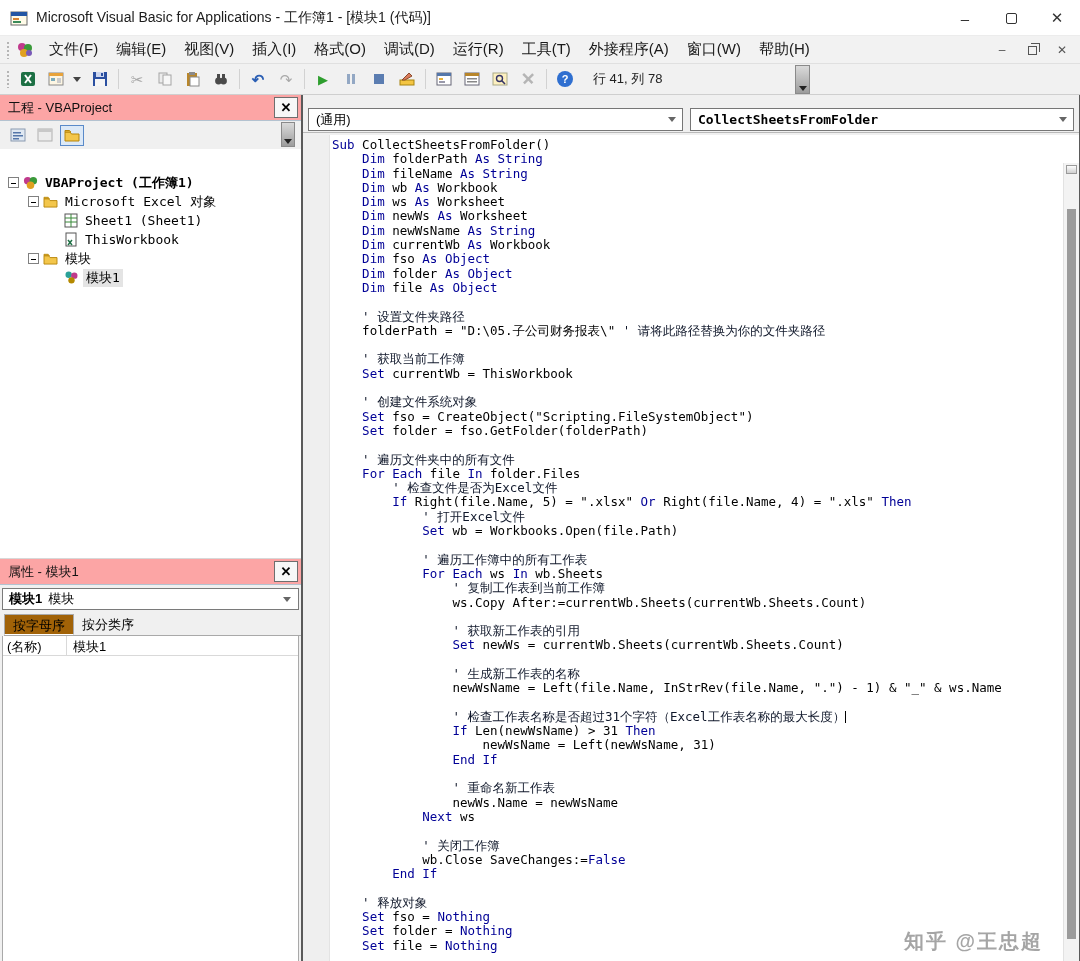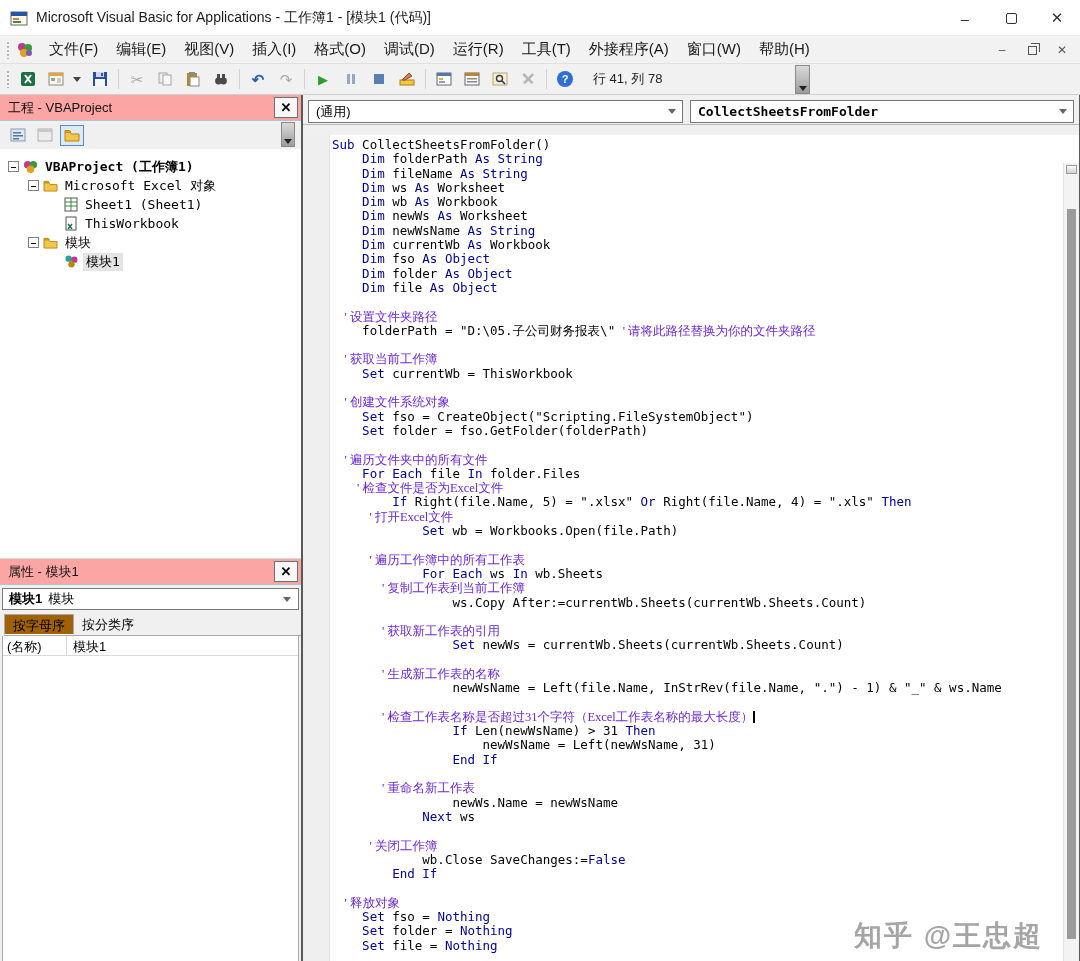--- a/index.html
+++ b/index.html
@@ -52,21 +52,21 @@
     align-items:center; padding:0 4px 0 8px; font-size:13px; color:#111; position:relative;}
   .panel-close { position:absolute; right:3px; top:2px; width:24px; height:21px; background:#f7f7f7;
     border:1px solid #6e6e6e; display:flex; align-items:center; justify-content:center;
     font-size:13px; font-weight:bold; color:#000; }
   .proj-tools { height:28px; display:flex; align-items:center; padding-left:6px; background:#f0f0f0; position:relative;}
   .ptbtn { width:24px; height:21px; display:flex; align-items:center; justify-content:center; margin-right:3px; }
   .ptbtn.active { border:1px solid #5a8ac9; background:#dce9f7; }
   .proj-overflow { position:absolute; right:6px; top:1px; width:14px; height:25px;
     background:linear-gradient(#dadada,#9c9c9c); border:1px solid #8a8a8a; display:flex; align-items:flex-end; justify-content:center;}
   .proj-overflow .tri { width:0;height:0;border-left:4px solid transparent;border-right:4px solid transparent;border-top:5px solid #222; margin-bottom:2px;}
-  .tree { background:#fff; height:410px; border-bottom:1px solid #d8d8d8; padding-top:8px;
+  .tree { background:#fff; height:410px; border-bottom:1px solid #d8d8d8; padding-top:24px;
     font-family:"DejaVu Sans Mono", monospace; font-size:13px; color:#000; overflow:hidden; }
   .trow { height:19px; display:flex; align-items:center; white-space:nowrap; }
   .expander { width:11px; height:11px; border:1px solid #808080; background:#fff; position:relative; flex:none; }
   .expander i { position:absolute; left:2px; top:4.5px; width:5px; height:1.4px; background:#000; display:block; }
   .ticon { margin:0 4px; flex:none; display:flex; }
   .tlabel { padding:0 3px; }
   .tlabel.bold { font-weight:bold; }
   .tlabel.selected { background:#e4e4e4; }
   
   .prop-combo { margin:3px 2px 0 2px; height:22px; background:#fff; border:1px solid #7a7a7a;
@@ -77,40 +77,40 @@
   .prop-tabs { display:flex; margin:4px 0 0 4px; font-size:13px; height:22px; border-bottom:1px solid #a9a9a9; }
   .ptab { padding:2px 8px 0 8px; }
   .ptab.active { background:#a16207; border:1px solid #a9a9a9; border-bottom:1px solid #fff; }
   .prop-grid { margin:0 2px; background:#fff; border:1px solid #a9a9a9; border-top:none; height:640px; }
   .prow { height:20px; display:flex; font-size:13px; border-bottom:1px solid #d9d9d9; }
   .prow .pname { width:64px; padding:2px 4px; border-right:1px solid #d9d9d9; }
   .prow .pval { padding:2px 6px; }
   
   .code-window { position:absolute; left:301px; top:95px; width:779px; height:866px; background:#f0f0f0;
     border-left:2px solid #5a5a5a; border-right:1px solid #5a5a5a; }
-  .combo-row { position:absolute; left:0; top:3px; width:100%; height:27px; background:#f0f0f0;
+  .combo-row { position:absolute; left:0; top:11px; width:100%; height:27px; background:#f0f0f0;
     border-bottom:1px solid #b9b9b9; }
   .ccombo { position:absolute; top:2px; height:23px; background:#fff; border:1px solid #767676;
     display:flex; align-items:center; padding:0 20px 0 7px; font-size:13px; }
   .ccombo.left { left:5px; width:375px; }
   .ccombo.right { left:387px; width:384px; font-family:"DejaVu Sans Mono", monospace; font-weight:bold; }
   .ccombo .combo-chev { right:6px; }
   .code-area { position:absolute; left:0; top:40px; width:100%; height:838px; background:#fff; }
   .code-margin { position:absolute; left:0; top:0; width:27px; height:100%; background:#efefef; border-right:1px solid #e3e3e3;}
   .code-lines { position:absolute; left:29px; top:3px; right:18px; bottom:0;
     font-family:"DejaVu Sans Mono", monospace; font-size:12.5px; color:#000; overflow:hidden; }
   .code-line { height:14.3px; line-height:14.3px; white-space:pre; }
   .seg-k { color:#000096; }
-  .seg-c { color:#6d28d9;font-family:Liberation Serif, serif; }
+  .seg-c { color:#0f172a; }
   .seg-n { color:#000000; }
   .caret { display:inline-block; width:1.2px; height:12px; background:#000; vertical-align:-2px; }
   .vscroll { position:absolute; right:0; top:28px; width:16px; height:838px; background:#f3f3f3; border-left:1px solid #e2e2e2;}
   .vsplit { position:absolute; top:2px; left:2px; width:11px; height:9px; background:linear-gradient(#fdfdfd,#cfcfcf); border:1px solid #9a9a9a; }
   .vthumb { position:absolute; top:46px; left:3px; width:9px; height:730px; background:#9b9b9b; }
-  .watermark { position:absolute; right:36px; bottom:18px; font-size:28px; font-weight:bold;
+  .watermark { position:absolute; right:36px; bottom:18px; font-size:20px; font-weight:bold;
     color:#8f8f8f; opacity:.8; letter-spacing:2px; }
   svg { display:block; }
 </style>
 </head>
 <body>
 
 <div class="window">
 
   <div class="titlebar">
     <svg width="18" height="18" viewBox="0 0 18 18">
@@ -411,22 +411,22 @@
         <span>CollectSheetsFromFolder</span>
         <span class="combo-chev"></span>
       </div>
     </div>
     <div class="code-area">
       <div class="code-margin"></div>
       <div class="code-lines">
           <div class="code-line"><span class="seg-k">Sub</span><span class="seg-n"> CollectSheetsFromFolder()</span></div>
           <div class="code-line"><span class="seg-n">    </span><span class="seg-k">Dim</span><span class="seg-n"> folderPath </span><span class="seg-k">As String</span></div>
           <div class="code-line"><span class="seg-n">    </span><span class="seg-k">Dim</span><span class="seg-n"> fileName </span><span class="seg-k">As String</span></div>
+          <div class="code-line"><span class="seg-n">    </span><span class="seg-k">Dim</span><span class="seg-n"> wb </span><span class="seg-k">As</span><span class="seg-n"> Workbook</span></div>
           <div class="code-line"><span class="seg-n">    </span><span class="seg-k">Dim</span><span class="seg-n"> ws </span><span class="seg-k">As</span><span class="seg-n"> Worksheet</span></div>
-          <div class="code-line"><span class="seg-n">    </span><span class="seg-k">Dim</span><span class="seg-n"> wb </span><span class="seg-k">As</span><span class="seg-n"> Workbook</span></div>
           <div class="code-line"><span class="seg-n">    </span><span class="seg-k">Dim</span><span class="seg-n"> newWs </span><span class="seg-k">As</span><span class="seg-n"> Worksheet</span></div>
           <div class="code-line"><span class="seg-n">    </span><span class="seg-k">Dim</span><span class="seg-n"> newWsName </span><span class="seg-k">As String</span></div>
           <div class="code-line"><span class="seg-n">    </span><span class="seg-k">Dim</span><span class="seg-n"> currentWb </span><span class="seg-k">As</span><span class="seg-n"> Workbook</span></div>
           <div class="code-line"><span class="seg-n">    </span><span class="seg-k">Dim</span><span class="seg-n"> fso </span><span class="seg-k">As Object</span></div>
           <div class="code-line"><span class="seg-n">    </span><span class="seg-k">Dim</span><span class="seg-n"> folder </span><span class="seg-k">As Object</span></div>
           <div class="code-line"><span class="seg-n">    </span><span class="seg-k">Dim</span><span class="seg-n"> file </span><span class="seg-k">As Object</span></div>
           <div class="code-line"></div>
           <div class="code-line"><span class="seg-c">    ' 设置文件夹路径</span></div>
           <div class="code-line"><span class="seg-n">    folderPath = "D:\05.子公司财务报表\" </span><span class="seg-c">' 请将此路径替换为你的文件夹路径</span></div>
           <div class="code-line"></div>

